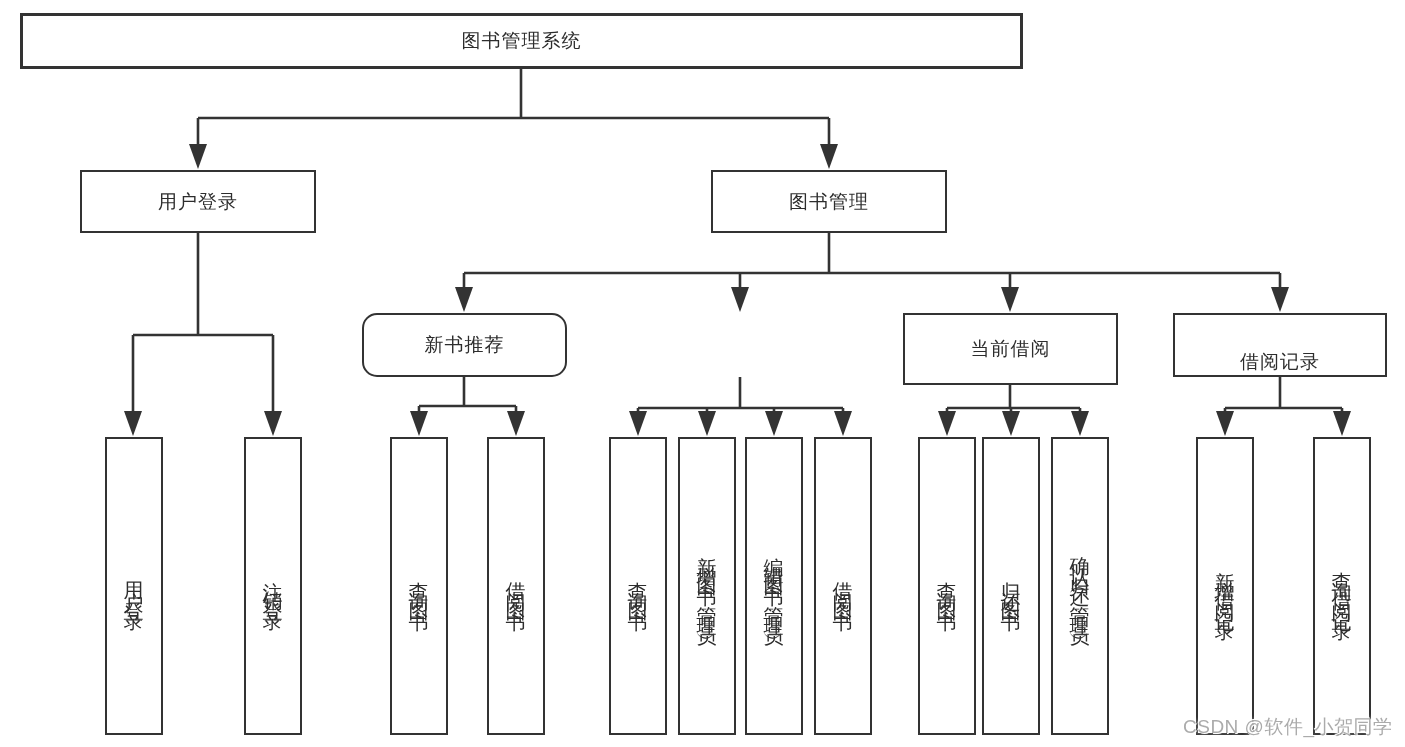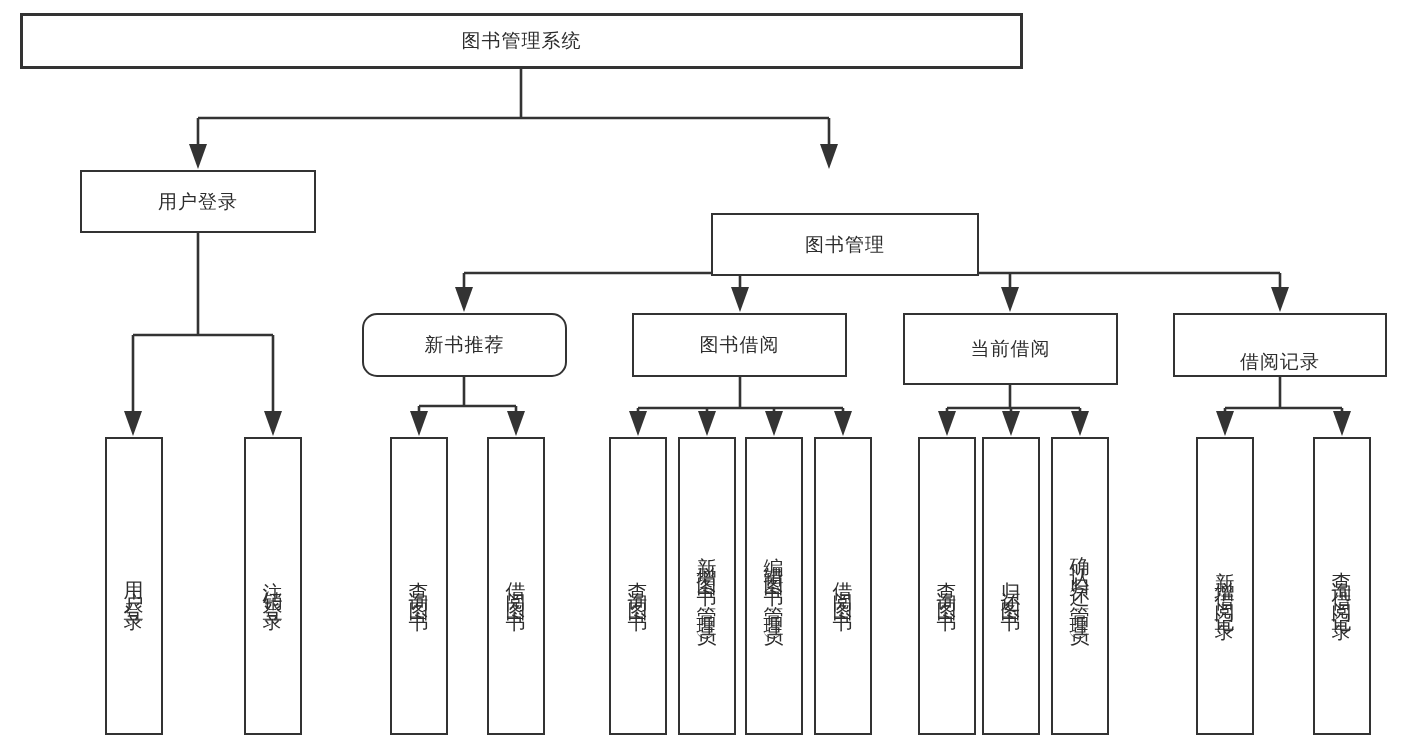--- a/index.html
+++ b/index.html
@@ -103,29 +103,26 @@
     </g>
   </svg>
 
   <div class="node h root-box" style="left:20px; top:13px; width:1003px; height:56px;">
     <span class="lbl">图书管理系统</span>
   </div>
 
   <div class="node h" style="left:80px; top:170px; width:236px; height:63px;">
     <span class="lbl">用户登录</span>
   </div>
-  <div class="node h" style="left:711px; top:170px; width:268px; height:63px;margin-top:43px;">
+  <div class="node h" style="left:711px; top:170px; width:236px; height:63px;">
     <span class="lbl">图书管理</span>
   </div>
 
   <div class="node h" style="left:362px; top:313px; width:205px; height:64px;border-radius:15px;">
     <span class="lbl">新书推荐</span>
-  </div>
-  <div class="node h" style="left:632px; top:313px; width:215px; height:64px;">
-    <span class="lbl">图书借阅</span>
   </div>
   <div class="node h" style="left:903px; top:313px; width:215px; height:72px;">
     <span class="lbl">当前借阅</span>
   </div>
   <div class="node h" style="left:1173px; top:313px; width:214px; height:64px;align-items:flex-end;">
     <span class="lbl">借阅记录</span>
   </div>
 
   <div class="node v" style="left:105px; top:437px; width:58px; height:298px;">
     <span class="lbl">用户登录</span>
@@ -164,14 +161,15 @@
     <span class="lbl">确认归还（管理员）</span>
   </div>
 
   <div class="node v" style="left:1196px; top:437px; width:58px; height:298px;">
     <span class="lbl">新增借阅记录</span>
   </div>
   <div class="node v" style="left:1313px; top:437px; width:58px; height:298px;">
     <span class="lbl">查询借阅记录</span>
   </div>
 
+  <div class="watermark">CSDN @软件_小贺同学</div>
 
 </div>
 
 </body></html>

